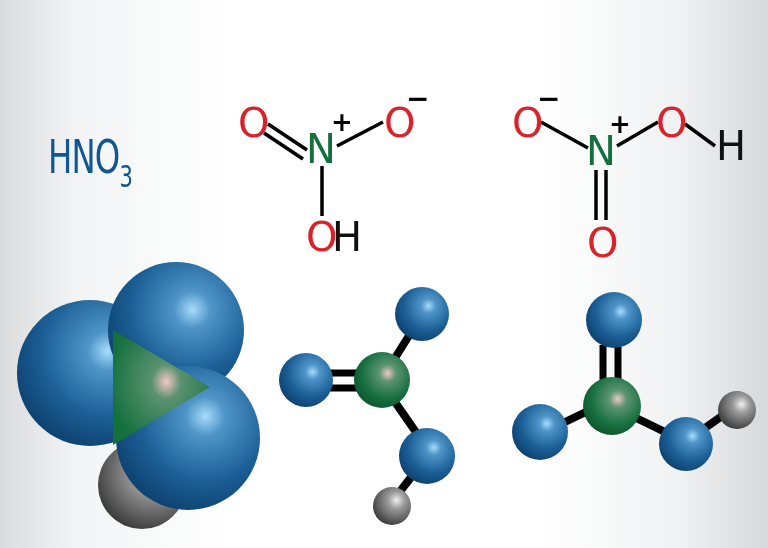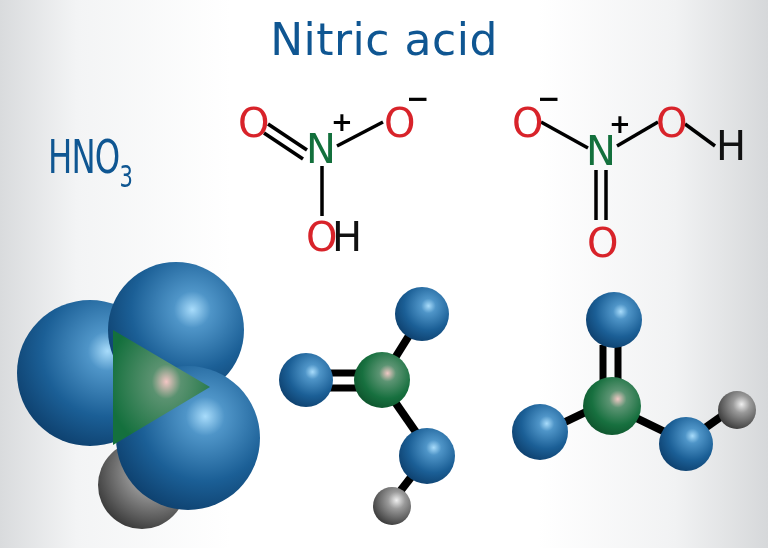--- a/index.html
+++ b/index.html
@@ -19,21 +19,20 @@
   }
   .formula sub { font-size:30px; vertical-align:-14px; }
   svg { position:absolute; left:0; top:0; }
   .atom { font-family:"DejaVu Sans", sans-serif; font-size:40px; }
 </style>
 </head>
 <body>
 
 <div class="canvas">
 
-  <div class="title">Nitric acid</div>
 
   <div class="formula"><span>HNO</span><sub>3</sub></div>
 
   <svg width="768" height="548" viewBox="0 0 768 548">
     <defs>
       <radialGradient id="gO" cx="0.62" cy="0.35" r="0.75">
         <stop offset="0" stop-color="#a8dcfb"></stop>
         <stop offset="0.18" stop-color="#4f95c8"></stop>
         <stop offset="0.6" stop-color="#1b5f96"></stop>
         <stop offset="1" stop-color="#0b3a66"></stop>

